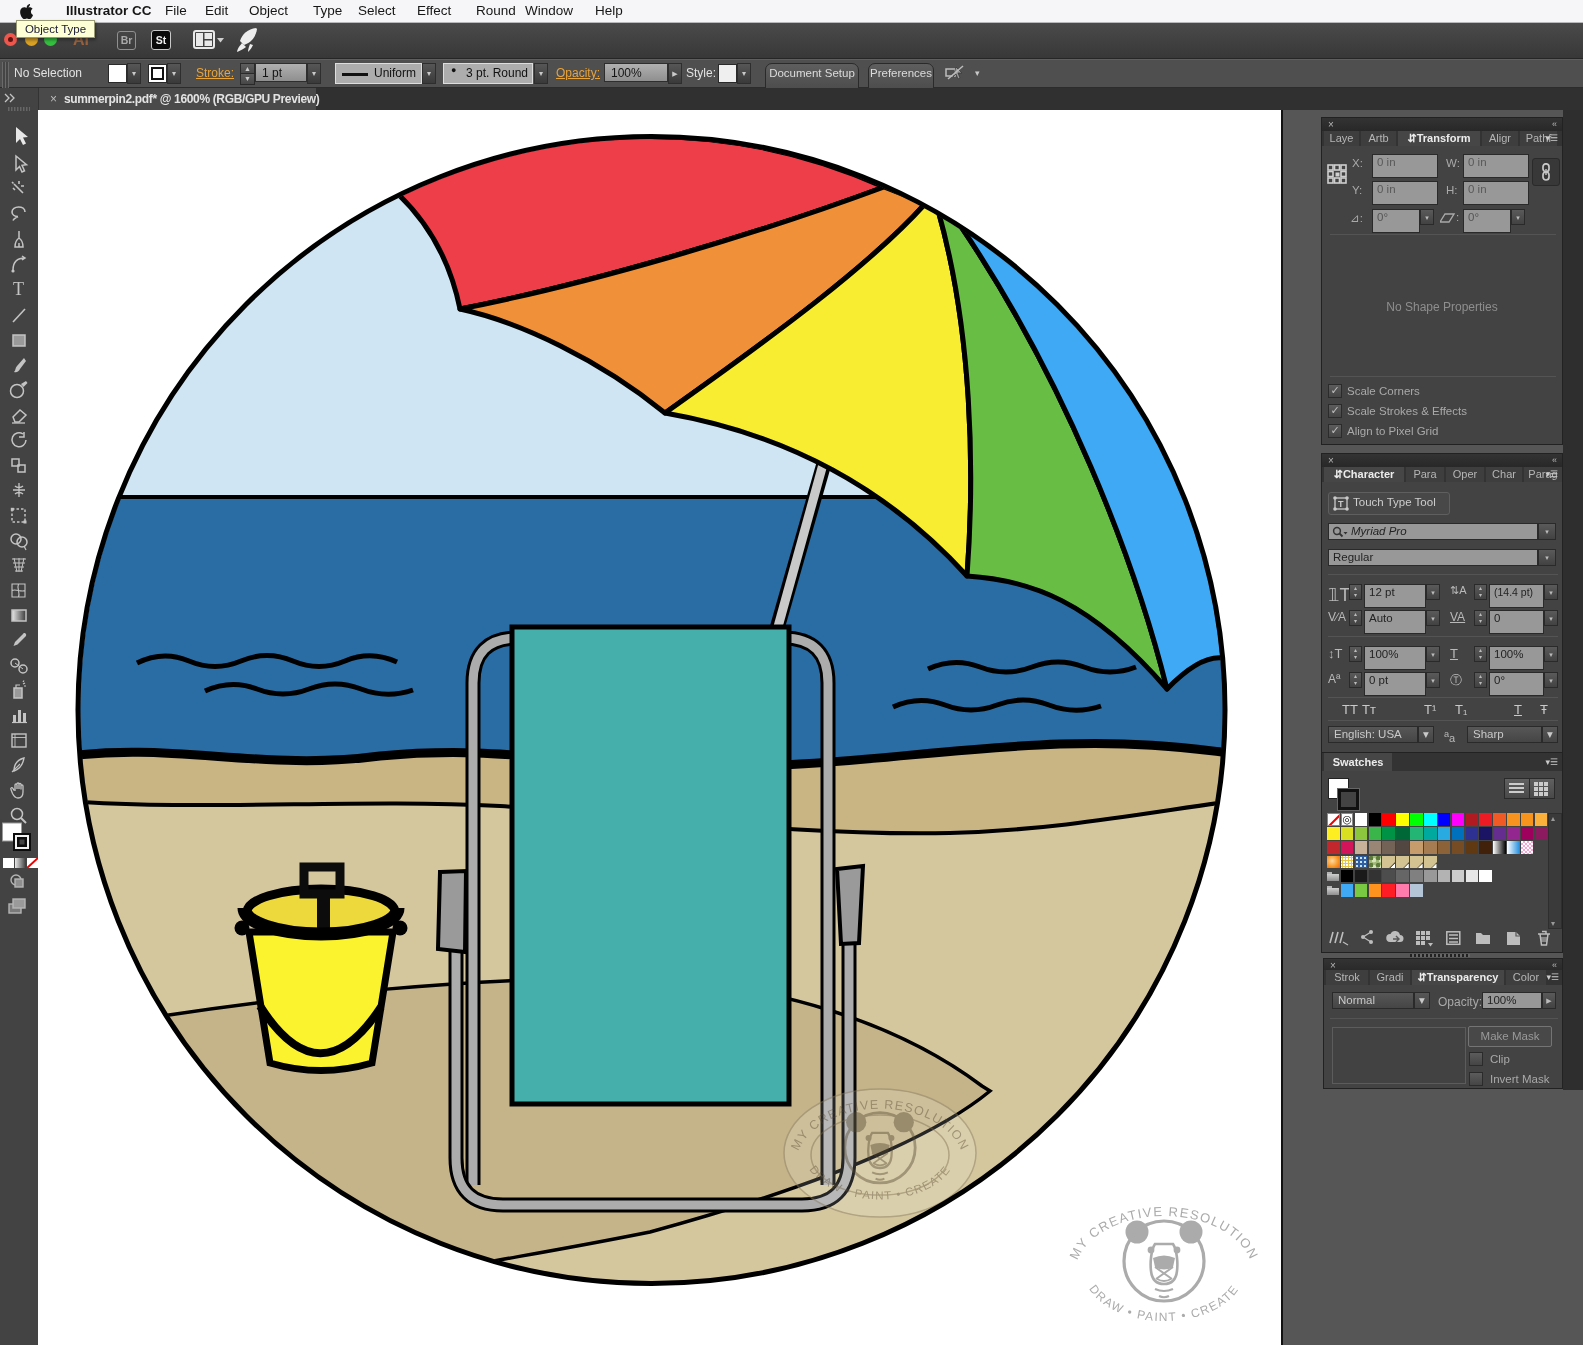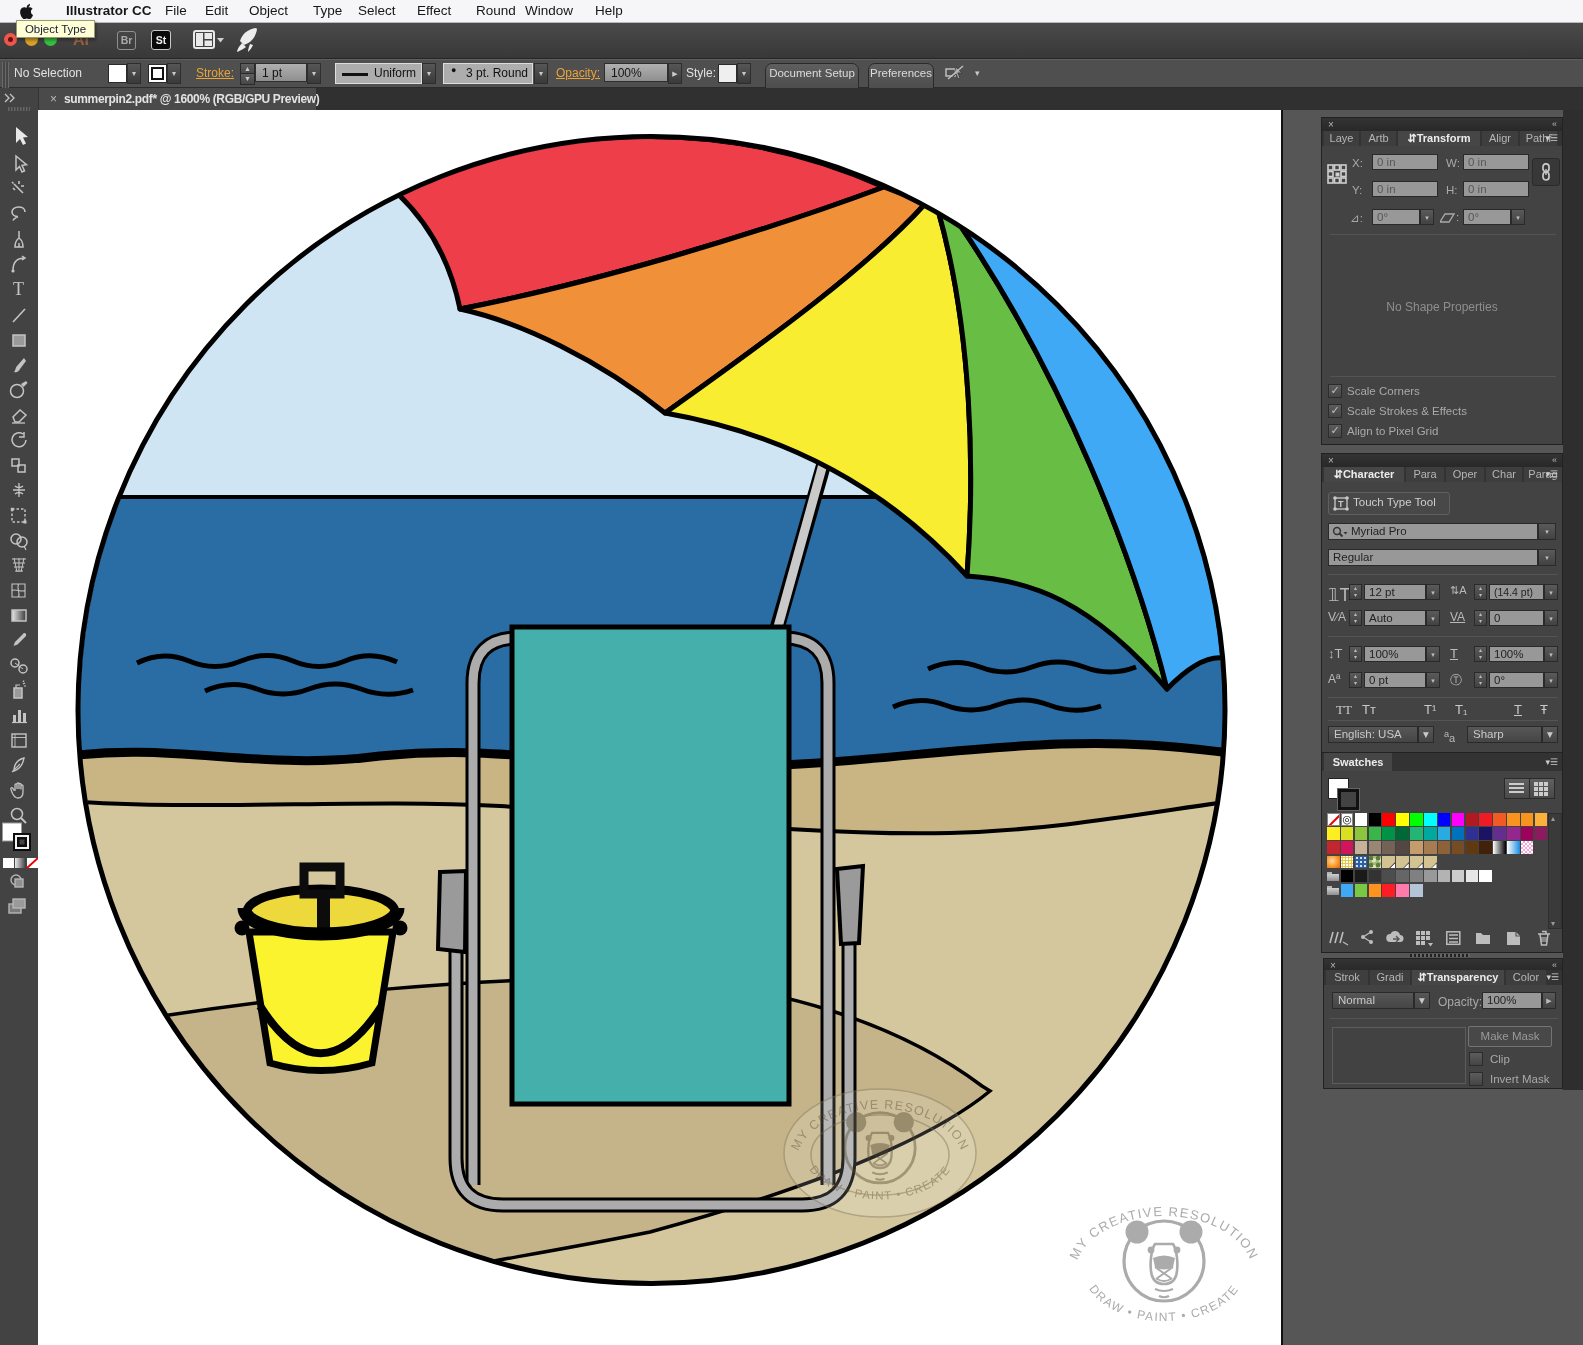--- a/index.html
+++ b/index.html
@@ -36,21 +36,21 @@
   
   #canvas{left:38px;top:110px;width:1243px;height:1235px;background:#ffffff;}
   
   #dock{left:1281px;top:110px;width:302px;height:1235px;background:#565656;border-left:2px solid #111;}
   .panel{position:absolute;background:#434343;border:1px solid #222;box-sizing:border-box;}
   .phead{position:absolute;left:0;top:0;width:100%;height:13px;background:linear-gradient(#333,#282828);}
   .ptabs{position:absolute;left:0;width:100%;height:15px;background:#333333;}
   .ptab{position:absolute;top:0;height:15px;background:#3e3e3e;color:#b5b5b5;
     font-size:11px;line-height:15px;text-align:center;overflow:hidden;white-space:nowrap;}
   .ptab.act{background:#464646;color:#ececec;font-weight:bold;}
-  .gfld{position:absolute;height:16px;background:#989898;border:1px solid #2a2a2a;
+  .gfld{position:absolute;height:24px;background:#989898;border:1px solid #2a2a2a;
     box-sizing:border-box;color:#232323;font-size:11.5px;line-height:14px;padding-left:4px;overflow:hidden;}
   .gdrp{position:absolute;height:16px;width:14px;background:linear-gradient(#5a5a5a,#424242);
     border:1px solid #2a2a2a;box-sizing:border-box;color:#bbb;font-size:7px;text-align:center;line-height:15px;}
   .stp{position:absolute;width:13px;height:16px;background:linear-gradient(#5a5a5a,#424242);
     border:1px solid #2a2a2a;box-sizing:border-box;color:#bbb;font-size:6px;text-align:center;line-height:7px;}
   .dlbl{position:absolute;color:#a9a9a9;font-size:11.5px;}
   .icn{position:absolute;color:#b9b9b9;}
   .sepln{position:absolute;height:1px;background:#545454;}
   .cbx{position:absolute;width:12px;height:12px;background:linear-gradient(#5c5c5c,#454545);
     border:1px solid #2b2b2b;color:#c0c0c0;font-size:11px;line-height:11px;text-align:center;}
@@ -486,21 +486,21 @@
     <svg style="position:absolute;left:4px;top:3px;" width="16" height="15" viewBox="0 0 16 15">
       <rect x="2" y="2" width="12" height="11" fill="none" stroke="#c9c9c9" stroke-width="1.3"></rect>
       <circle cx="2" cy="2" r="1.8" fill="#c9c9c9"></circle>
           <circle cx="14" cy="2" r="1.8" fill="#c9c9c9"></circle>
       <circle cx="2" cy="13" r="1.8" fill="#c9c9c9"></circle>
           <circle cx="14" cy="13" r="1.8" fill="#c9c9c9"></circle>
       <text x="5" y="11" font-size="9" fill="#c9c9c9" font-weight="bold">T</text>
     </svg>
     <span style="position:absolute;left:24px;top:3px;color:#cecece;font-size:11.5px;">Touch Type Tool</span>
   </div>
-  <div class="gfld" style="left:6px;top:69px;width:210px;height:17px;">
+  <div class="gfld" style="left:6px;top:69px;width:210px;height:17px;font-style:italic;">
         <svg style="position:absolute;left:3px;top:2px;" width="16" height="13" viewBox="0 0 16 13">
           <circle cx="5" cy="5" r="3.4" fill="none" stroke="#333" stroke-width="1.5"></circle>
           <line x1="7.5" y1="7.5" x2="10.5" y2="10.5" stroke="#333" stroke-width="1.8"></line>
           <path d="M11.5,6 l4,0 -2,2.6z" fill="#333"></path>
         </svg>
         <span style="position:absolute;left:22px;">Myriad Pro</span>
       </div>
   <div class="gdrp" style="left:216px;top:69px;height:17px;width:18px;">▾</div>
   <div class="gfld" style="left:6px;top:95px;width:210px;height:17px;">Regular</div>
   <div class="gdrp" style="left:216px;top:95px;height:17px;width:18px;">▾</div>
@@ -537,21 +537,21 @@
   <span class="icn" style="left:6px;top:218px;font-size:12px;">Aª</span>
   <div class="stp" style="left:27px;top:218px;">▴<br>▾</div>
   <div class="gfld" style="left:42px;top:218px;width:62px;">0 pt</div>
   <div class="gdrp" style="left:104px;top:218px;">▾</div>
   <span class="icn" style="left:128px;top:218px;font-size:12px;">Ⓣ</span>
   <div class="stp" style="left:152px;top:218px;">▴<br>▾</div>
   <div class="gfld" style="left:167px;top:218px;width:55px;">0°</div>
   <div class="gdrp" style="left:222px;top:218px;">▾</div>
   <div class="sepln" style="left:6px;top:243px;width:230px;"></div>
   <div class="abs" style="left:0;top:248px;width:100%;height:16px;color:#c9c9c9;font-size:13px;">
-    <span style="position:absolute;left:14px;font-family:Liberation Serif, serif;">TT</span>
+    <span style="position:absolute;left:20px;">TT</span>
     <span style="position:absolute;left:40px;">Tт</span>
     <span style="position:absolute;left:102px;">T¹</span>
     <span style="position:absolute;left:133px;">T₁</span>
     <span style="position:absolute;left:192px;text-decoration:underline;">T</span>
     <span style="position:absolute;left:218px;">Ŧ</span>
       </div>
   <div class="sepln" style="left:6px;top:266px;width:230px;"></div>
   <div class="ddk" style="left:6px;top:272px;width:90px;">English: USA</div>
   <div class="ddk" style="left:96px;top:272px;width:16px;text-align:center;padding-left:0;">▾</div>
   <span class="icn" style="left:122px;top:275px;font-size:11px;"><sup>a</sup>a</span>

